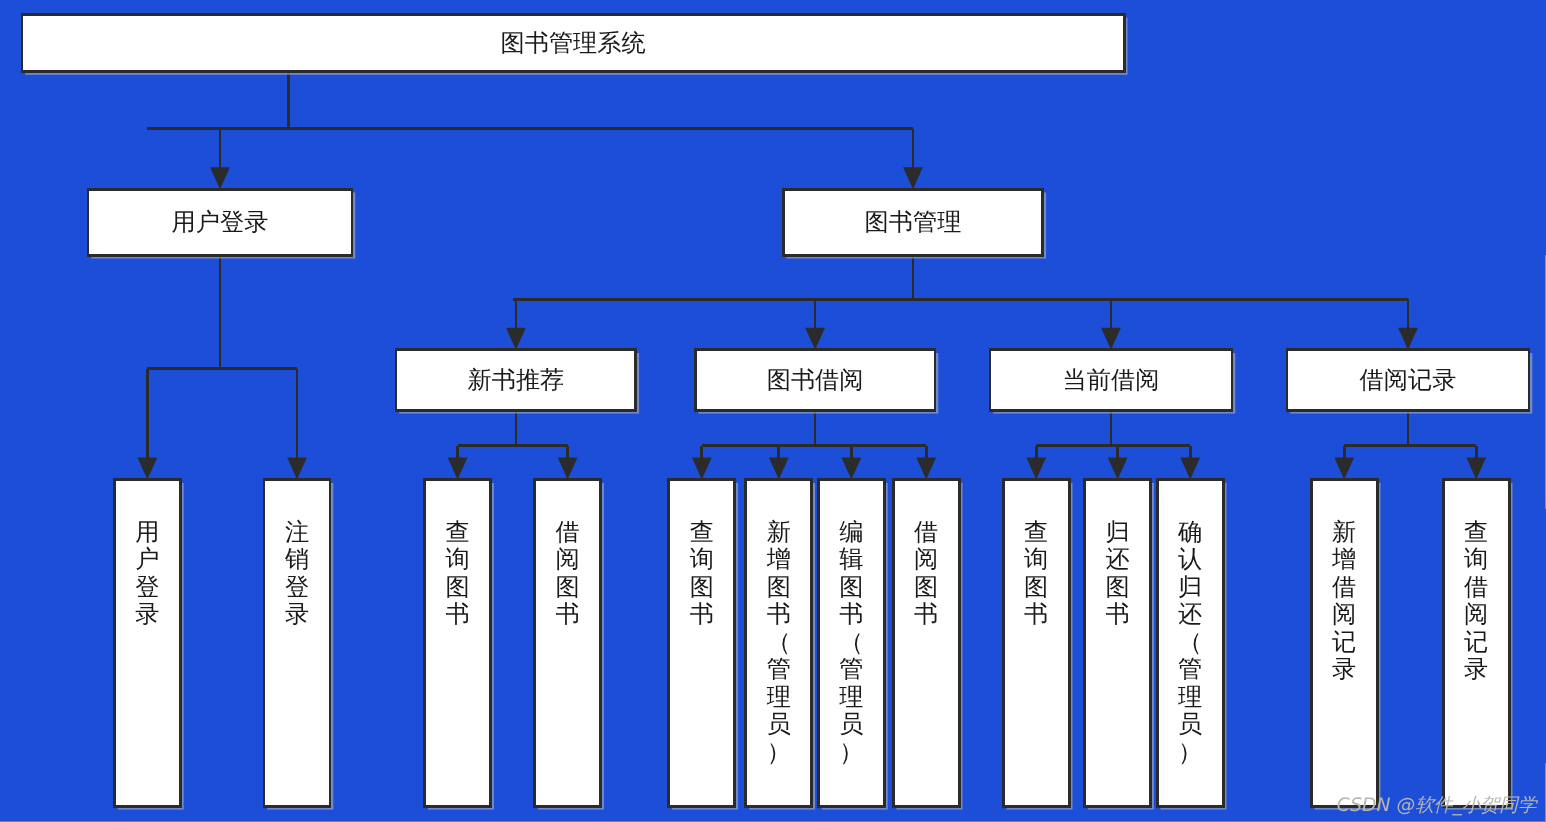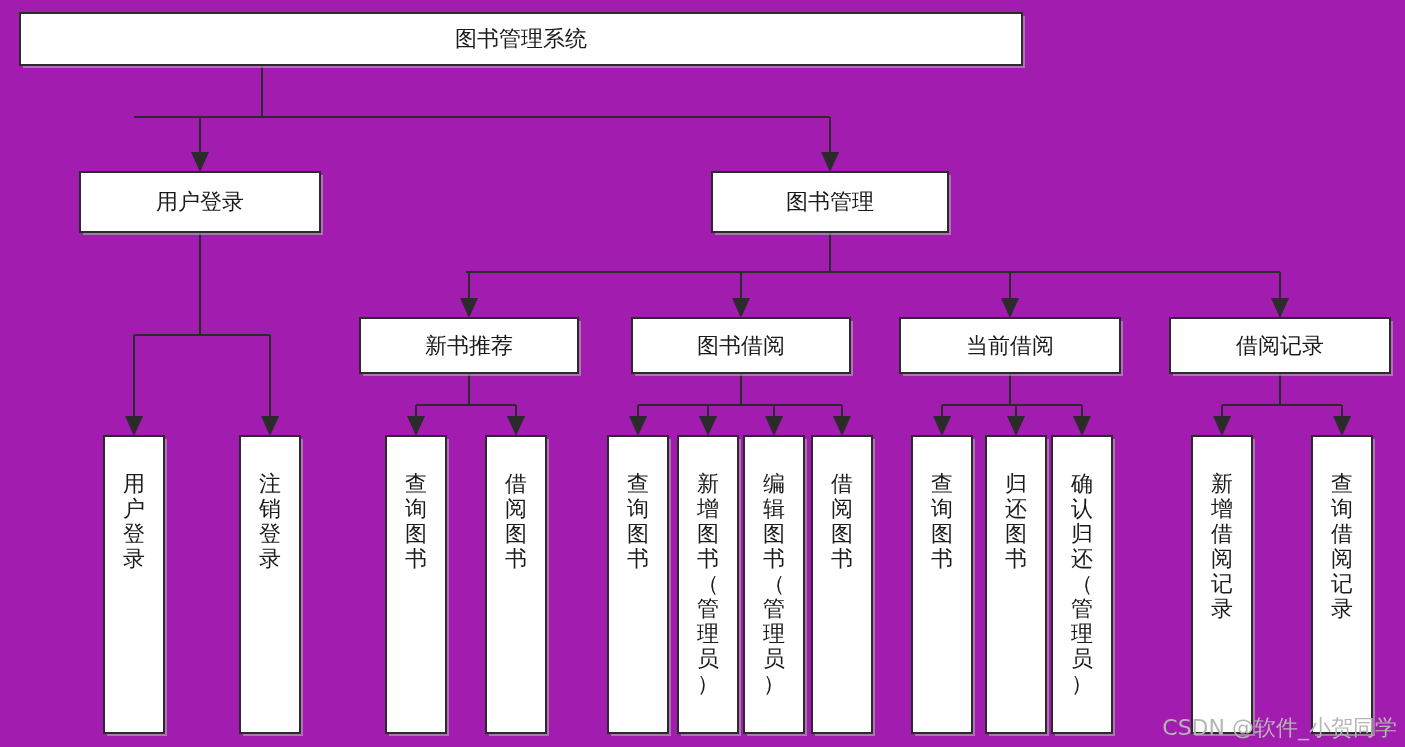--- a/index.html
+++ b/index.html
@@ -11,21 +11,21 @@
   body {
     width: 1405px;
     height: 747px;
     font-family: "DejaVu Sans", "Liberation Sans", sans-serif;
     overflow: hidden;
   }
   #diagram-root {
     position: relative;
     width: 1405px;
     height: 747px;
-    background: #a21caf;
+    background: #1d4ed8;
   }
   svg.diagram-canvas {
     position: absolute;
     left: 0;
     top: 0;
     width: 1405px;
     height: 747px;
     display: block;
   }
   .node-box {
@@ -53,24 +53,25 @@
     fill: #1a1a1a;
     font-size: 22px;
     text-anchor: middle;
     dominant-baseline: middle;
   }
   .watermark-text {
     position: absolute;
     right: 8px;
     bottom: 4px;
     font-family: "DejaVu Sans", "Liberation Sans", sans-serif;
-    font-size: 22px;
+    font-size: 17px;
     color: #b6b6b6;
     white-space: nowrap;
     user-select: none;
+    font-style: italic;
   }
 </style>
 </head>
 <body>
 
 <div id="diagram-root">
 
   <svg class="diagram-canvas" viewBox="0 0 1405 747" xmlns="http://www.w3.org/2000/svg">
 
     <g id="connector-layer">

